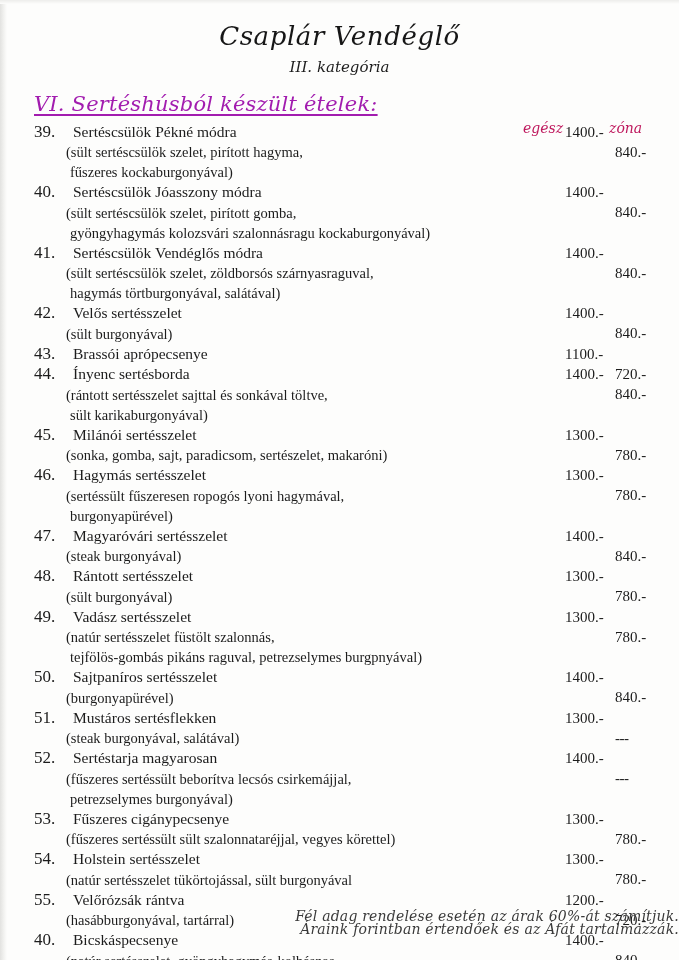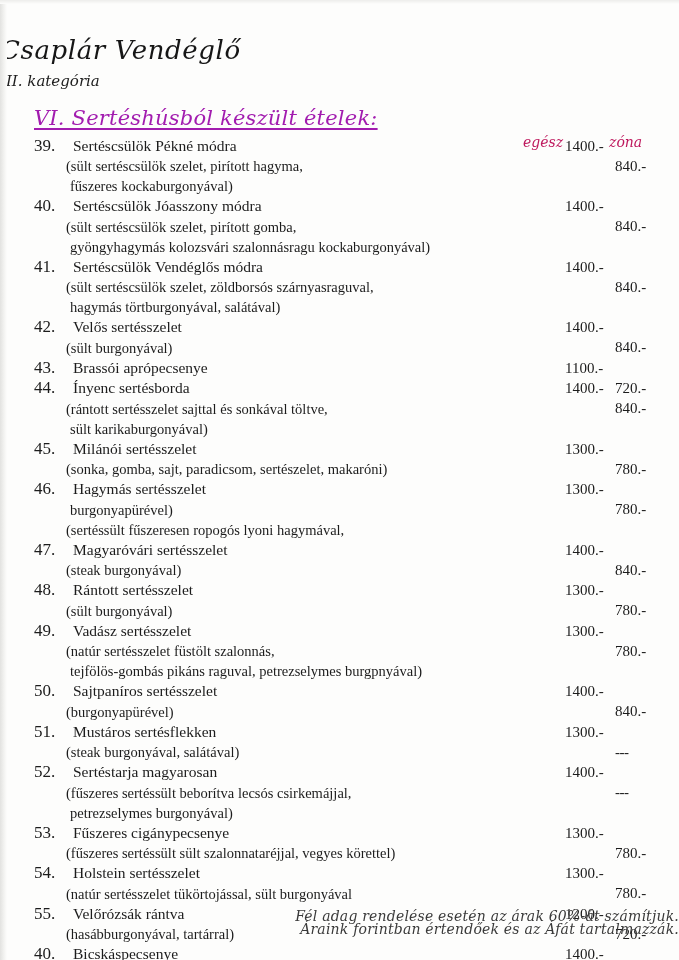--- a/index.html
+++ b/index.html
@@ -26,21 +26,22 @@
     background: linear-gradient(to right, #e2e2e0 0%, #f2f2f0 55%, #fdfdfc 100%);
   }
   .scan-edge-top {
     position: absolute;
     left: 0; top: 0;
     width: 100%; height: 4px;
     background: linear-gradient(to bottom, #ededeb 0%, #fdfdfc 100%);
   }
 
   .header {
-    padding-top: 36px;
+    text-align: center;
+    padding-top: 22px;
   }
   .restaurant-name {
     font-family: "DejaVu Serif", "Liberation Serif", serif;
     font-style: italic;
     font-size: 26px;
     letter-spacing: 0.6px;
     color: #161616;
     line-height: 1.1;
   }
   .category {
@@ -224,22 +225,22 @@
             <span class="price whole">1300.-</span>
             <span class="price zone">780.-</span>
           </span></div>
         <div class="desc-line">(sonka, gomba, sajt, paradicsom, sertészelet, makaróni)</div>
       </li>
       <li class="menu-item">
         <div class="item-line item-name-line"><span class="item-num">46.</span><span class="item-name">Hagymás sertésszelet</span><span class="prices">
             <span class="price whole">1300.-</span>
             <span class="price zone">780.-</span>
           </span></div>
+        <div class="desc-line">(sertéssült fűszeresen ropogós lyoni hagymával,</div>
         <div class="desc-line indented">burgonyapürével)</div>
-        <div class="desc-line">(sertéssült fűszeresen ropogós lyoni hagymával,</div>
       </li>
       <li class="menu-item">
         <div class="item-line item-name-line"><span class="item-num">47.</span><span class="item-name">Magyaróvári sertésszelet</span><span class="prices">
             <span class="price whole">1400.-</span>
             <span class="price zone">840.-</span>
           </span></div>
         <div class="desc-line">(steak burgonyával)</div>
       </li>
       <li class="menu-item">
         <div class="item-line item-name-line"><span class="item-num">48.</span><span class="item-name">Rántott sertésszelet</span><span class="prices">

